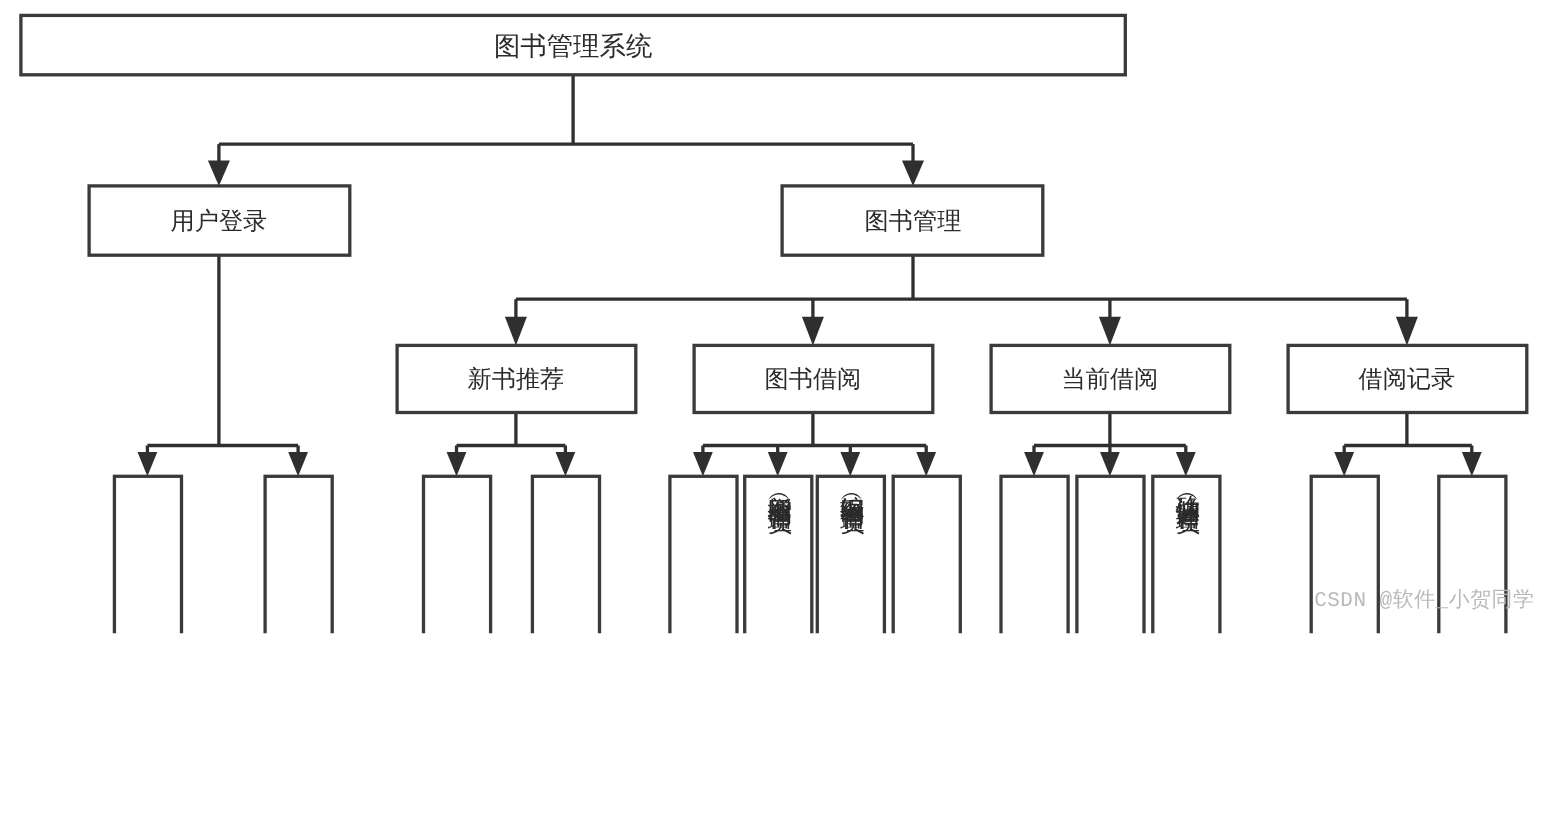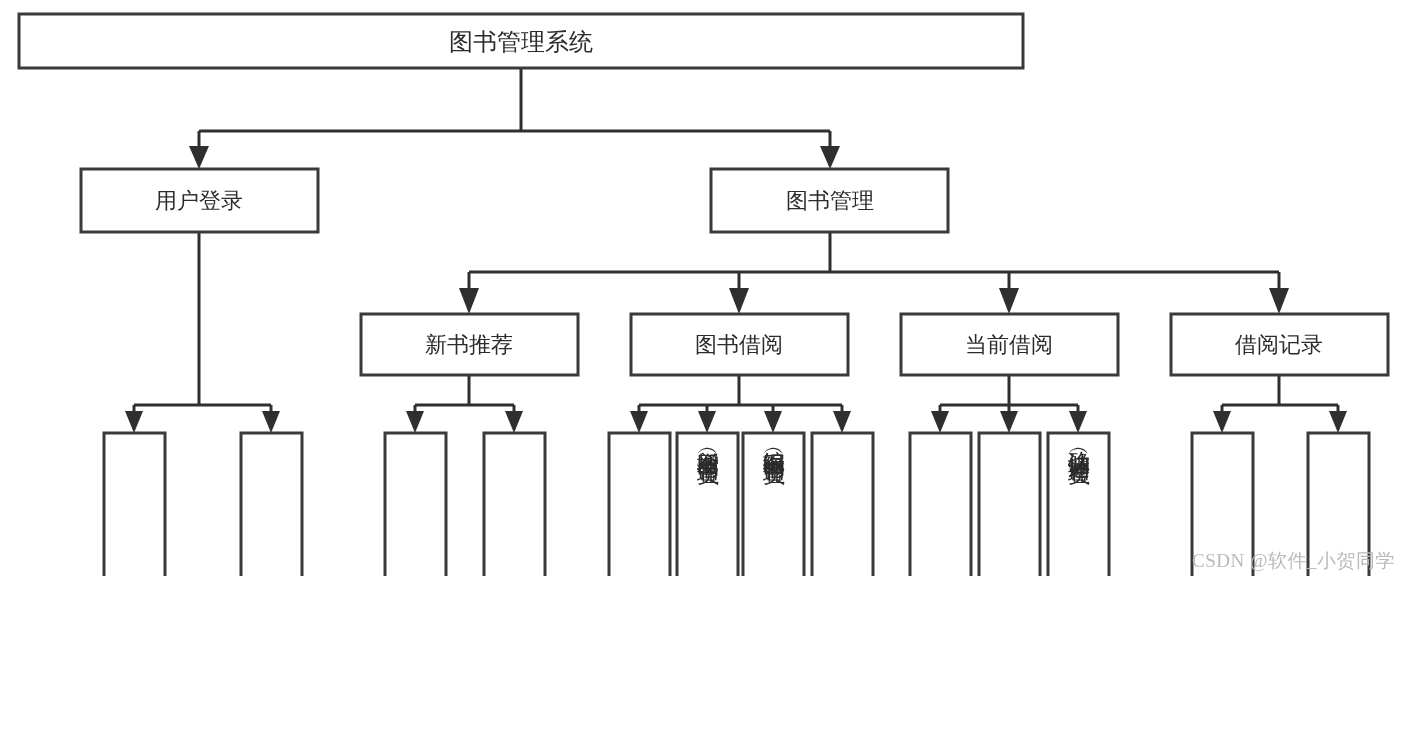--- a/index.html
+++ b/index.html
@@ -65,22 +65,22 @@
     fill: none;
     stroke-linecap: butt;
   }
   .arrow-head {
     fill: #2f2f2f;
     stroke: none;
   }
   #watermark {
     position: absolute;
     right: 10px;
-    bottom: 2px;
-    font-family: Liberation Serif, serif;
+    bottom: 18px;
+    font-family: Liberation Mono, monospace;
     font-size: 19px;
     color: #b9b9b9;
     letter-spacing: 0.5px;
     user-select: none;
     white-space: nowrap;
   }
 </style>
 </head>
 <body>
 

